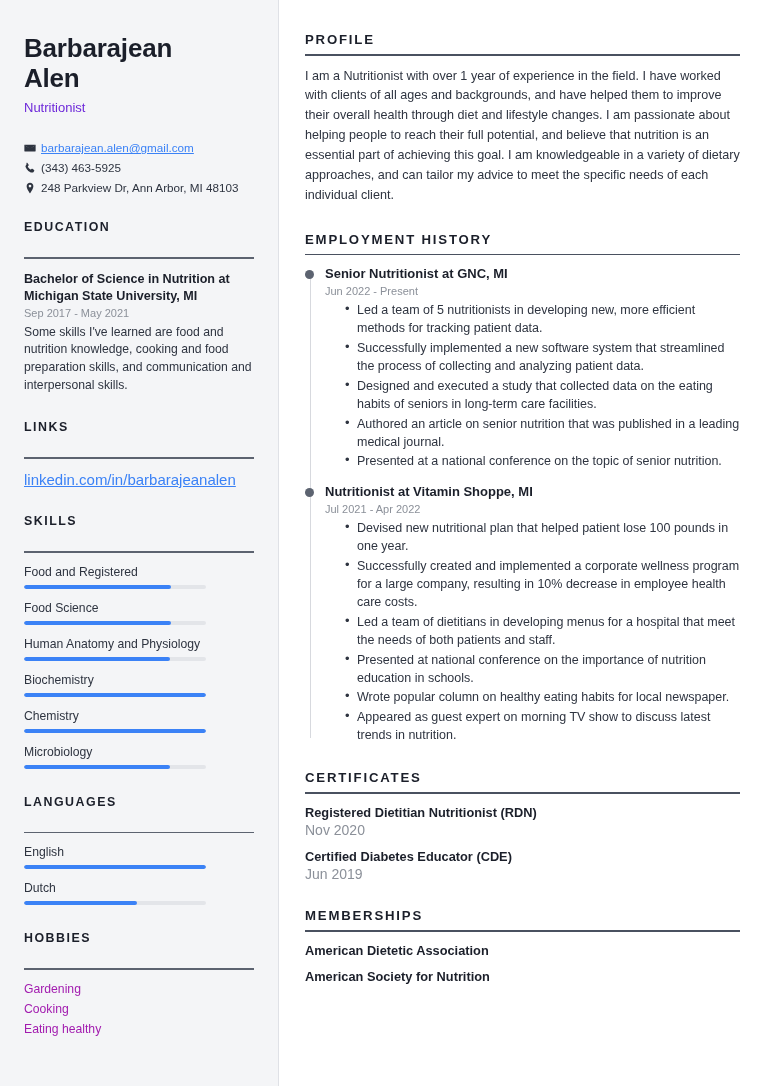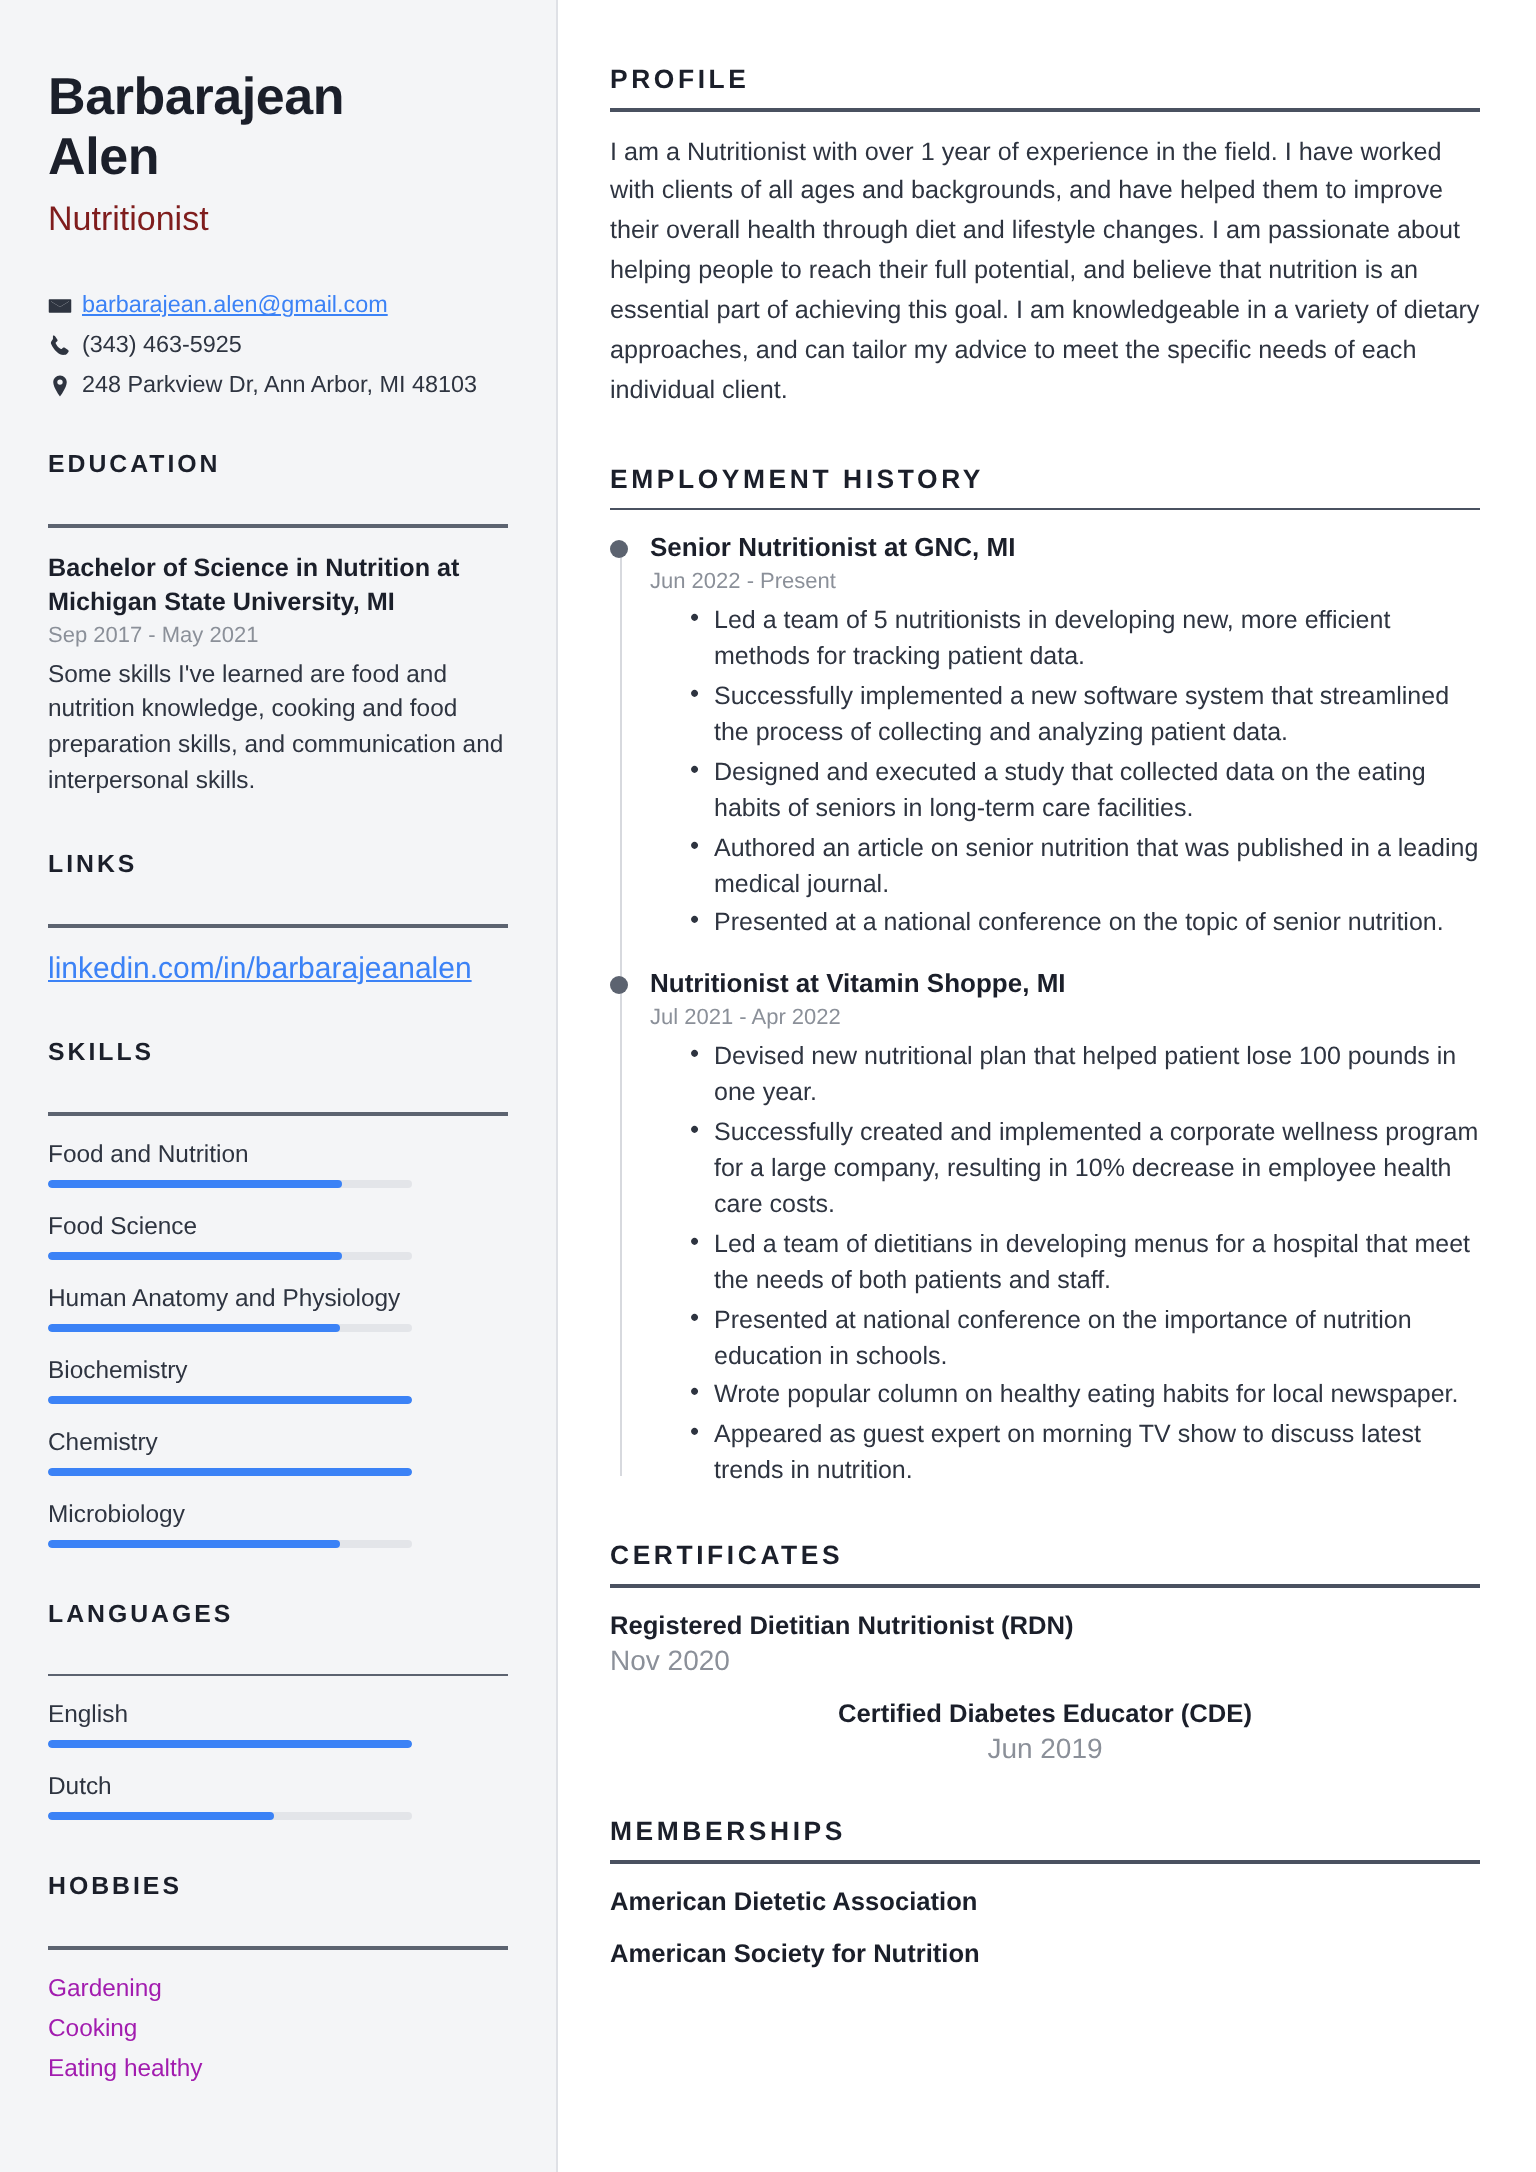--- a/index.html
+++ b/index.html
@@ -31,22 +31,22 @@
 
   .name {
     font-size: 26px;
     font-weight: bold;
     line-height: 1.14;
     letter-spacing: -0.2px;
     color: #1b1f2a;
   }
 
   .job-title {
-    font-size: 17px;
-    color: #7f1d1d;
+    font-size: 13px;
+    color: #6d28d9;
     margin-top: 7px;
     font-weight: normal;
   }
 
   .contact-list {
     margin-top: 26px;
   }
 
   .contact-row {
     display: flex;
@@ -231,21 +231,21 @@
   .job-bullets li::before {
     content: "\2022";
     position: absolute;
     left: -2px;
     top: -1px;
     color: #2e3440;
     font-size: 13px;
   }
 
   .cert-item { margin-bottom: 11px; }
-  .cert-item:last-child { margin-bottom: 0; text-align: center; }
+  .cert-item:last-child { margin-bottom: 0; }
 
   .cert-title {
     font-size: 12.8px;
     font-weight: bold;
     color: #1b1f2a;
   }
 
   .cert-date {
     font-size: 14px;
     color: #8b9099;
@@ -315,21 +315,21 @@
       <div class="side-heading">LINKS</div>
       <div class="side-rule"></div>
       <a href="#" class="link-item">linkedin.com/in/barbarajeanalen</a>
     </section>
 
     <section class="side-section">
       <div class="side-heading">SKILLS</div>
       <div class="side-rule"></div>
 
       <div class="bar-item">
-        <div class="bar-label">Food and Nutrition</div>
+        <div class="bar-label">Food and Registered</div>
         <div class="bar-track">
           <div class="bar-fill" style="width: 81%;"></div>
         </div>
       </div>
       <div class="bar-item">
         <div class="bar-label">Food Science</div>
         <div class="bar-track">
           <div class="bar-fill" style="width: 81%;"></div>
         </div>
       </div>

